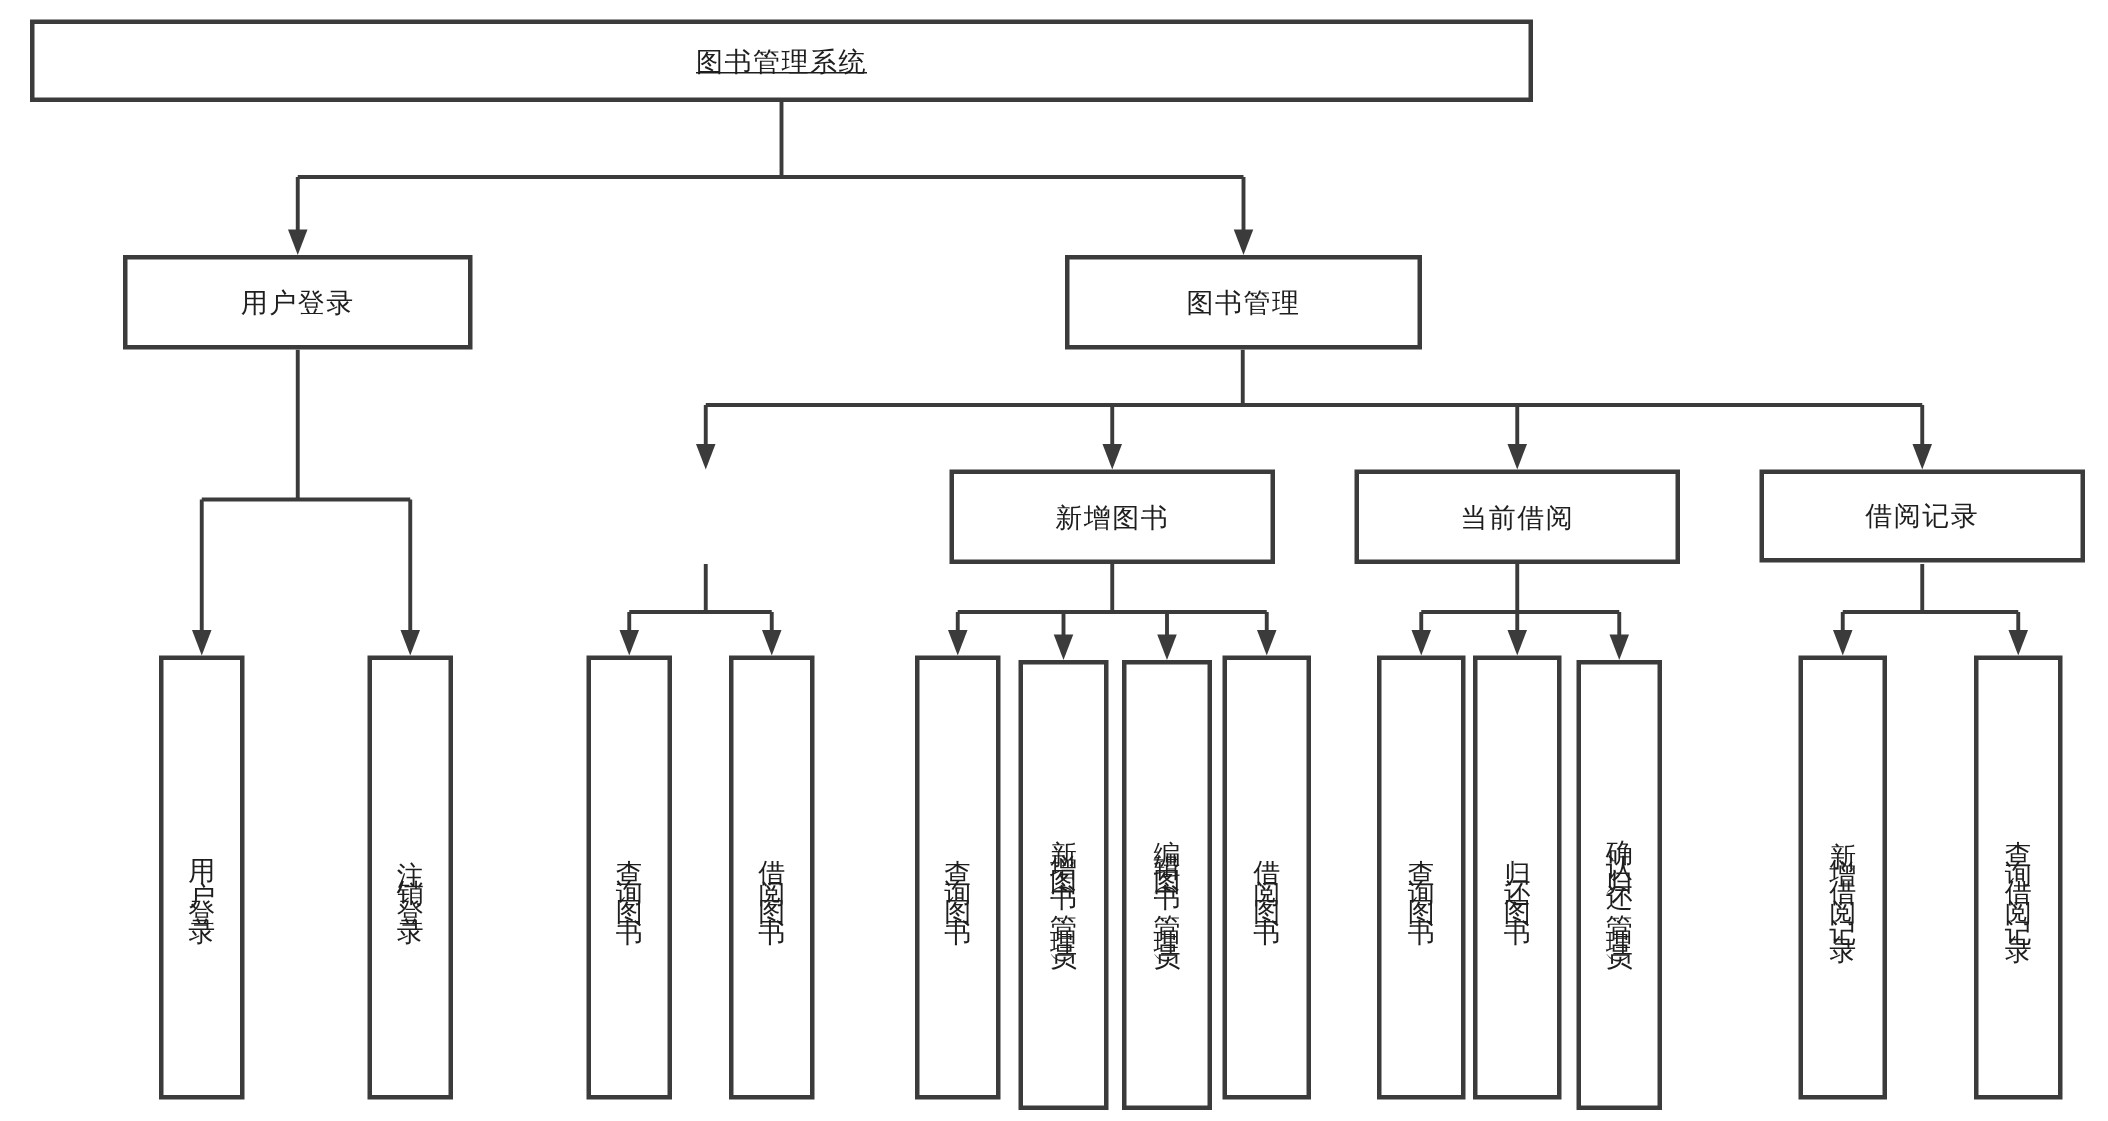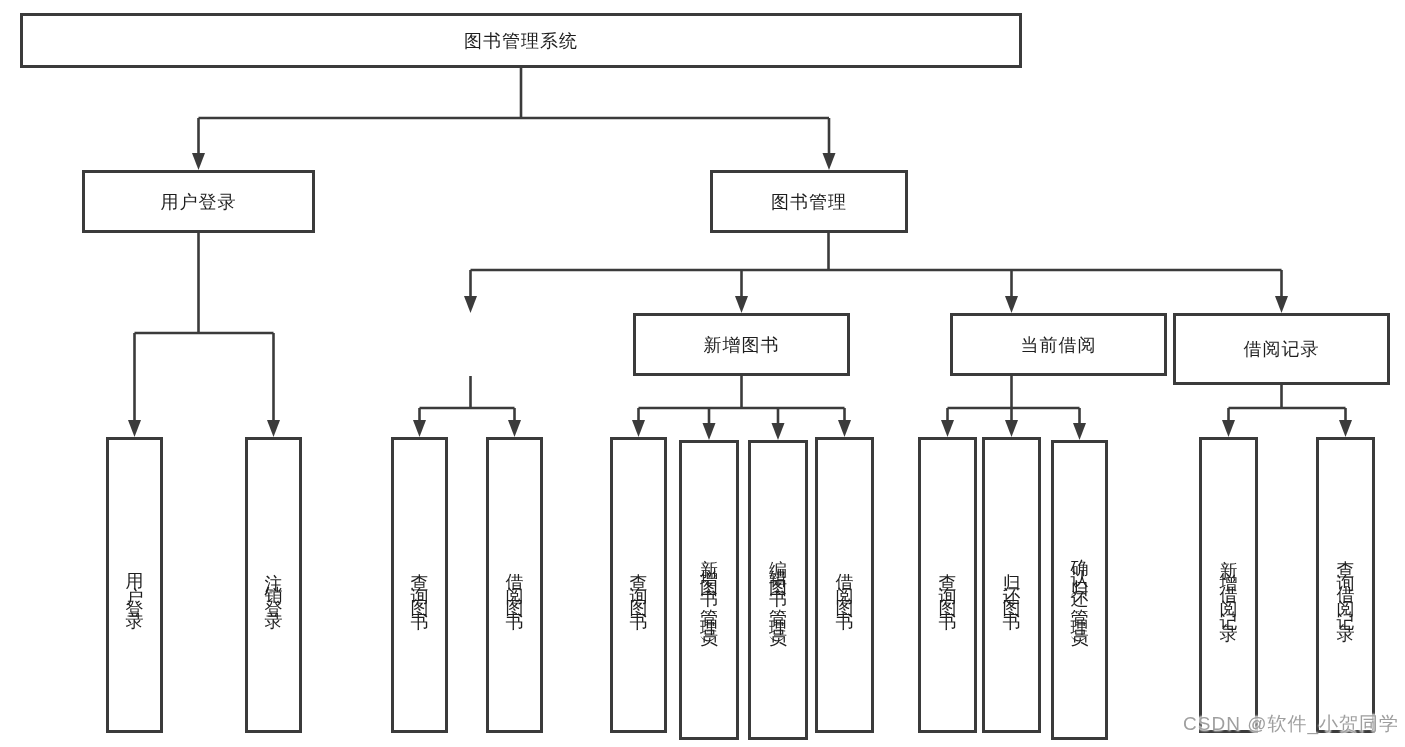--- a/index.html
+++ b/index.html
@@ -137,38 +137,38 @@
       <polygon points="1073,423 1086,423 1079.5,440"></polygon>
 
     <path d="M1281.5 376 V408"></path>
     <path d="M1228.5 408 H1345.5"></path>
     <path d="M1228.5 408 V425"></path>
       <polygon points="1222,420 1235,420 1228.5,437"></polygon>
     <path d="M1345.5 408 V425"></path>
       <polygon points="1339,420 1352,420 1345.5,437"></polygon>
   </svg>
 
-  <div class="hbox" style="left:20px;top:13px;width:1002px;height:55px;">
+  <div class="hbox" style="left:20px;top:13px;width:1002px;height:55px;text-decoration:underline;">
     <span>图书管理系统</span>
   </div>
 
   <div class="hbox" style="left:82px;top:170px;width:233px;height:63px;">
     <span>用户登录</span>
   </div>
-  <div class="hbox" style="left:710px;top:170px;width:198px;height:63px;">
+  <div class="hbox" style="left:710px;top:170px;width:238px;height:63px;">
     <span>图书管理</span>
   </div>
 
   <div class="hbox" style="left:633px;top:313px;width:217px;height:63px;">
     <span>新增图书</span>
   </div>
-  <div class="hbox" style="left:903px;top:313px;width:217px;height:63px;margin-left:47px;">
+  <div class="hbox" style="left:903px;top:313px;width:217px;height:63px;">
     <span>当前借阅</span>
   </div>
-  <div class="hbox" style="left:1173px;top:313px;width:217px;height:72px;">
+  <div class="hbox" style="left:1173px;top:313px;width:217px;height:62px;">
     <span>借阅记录</span>
   </div>
 
   <div class="vbox" style="left:106px;top:437px;width:57px;height:296px;">
     <span class="vtext">用户登录</span>
   </div>
   <div class="vbox" style="left:245px;top:437px;width:57px;height:296px;">
     <span class="vtext">注销登录</span>
   </div>
 
@@ -202,15 +202,14 @@
     <span class="vtext">确认归还（管理员）</span>
   </div>
 
   <div class="vbox" style="left:1199px;top:437px;width:59px;height:296px;">
     <span class="vtext">新增借阅记录</span>
   </div>
   <div class="vbox" style="left:1316px;top:437px;width:59px;height:296px;">
     <span class="vtext">查询借阅记录</span>
   </div>
 
-  <div class="watermark">CSDN @软件_小贺同学</div>
 
 </div>
 
 </body></html>

